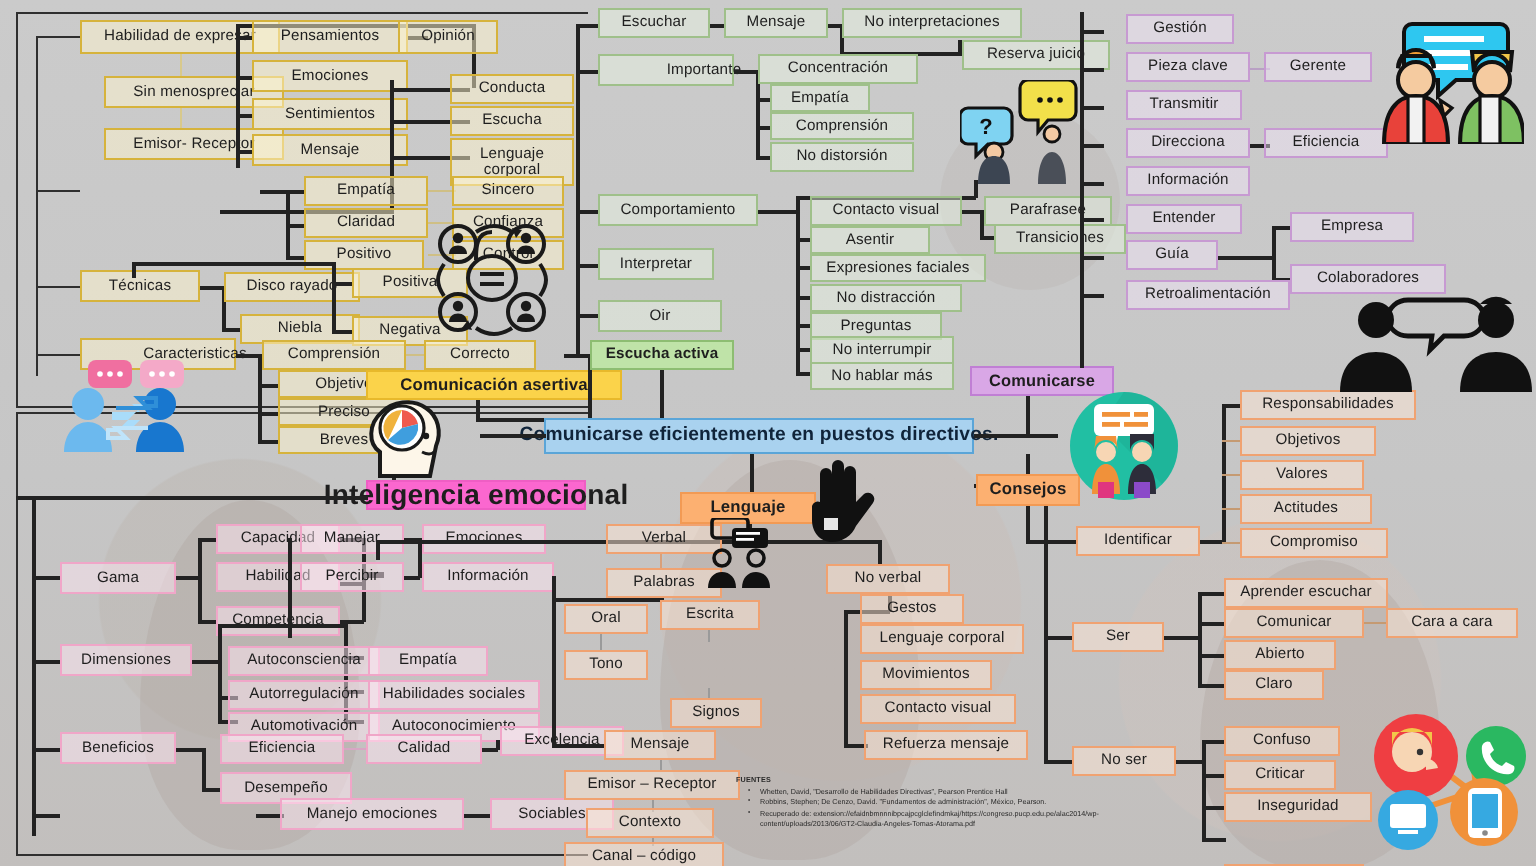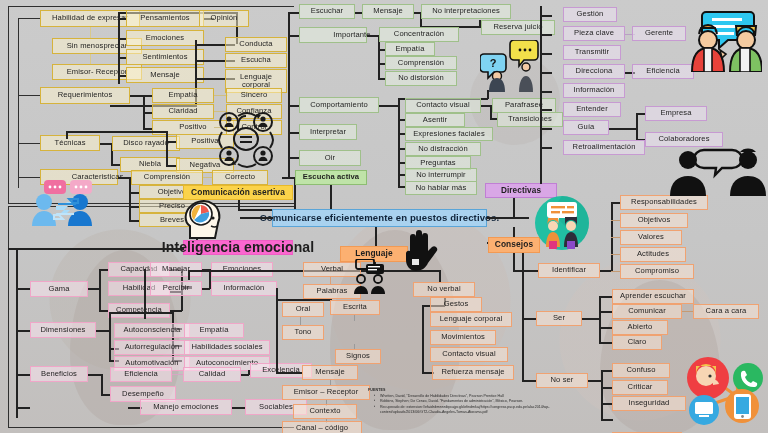--- a/index.html
+++ b/index.html
@@ -100,36 +100,35 @@
   <div class="ln v thick" style="left:195px;top:40px;height:67px;width:2px;"></div>
   <div class="ln h thick" style="left:195px;top:44px;width:40px;height:2px;"></div>
   <div class="ln h thick" style="left:195px;top:60px;width:40px;height:2px;"></div>
   <div class="ln h thick" style="left:195px;top:78px;width:40px;height:2px;"></div>
   <div class="ln h thick" style="left:110px;top:105px;width:86px;height:2px;"></div>
 
   <div class="node n-yellow" style="left:225px;top:37px;width:62px;height:15px;">Conducta</div>
   <div class="node n-yellow" style="left:225px;top:53px;width:62px;height:15px;">Escucha</div>
   <div class="node n-yellow wrap" style="left:225px;top:69px;width:62px;height:24px;line-height:1.1;">Lenguaje corporal</div>
 
-  <div class="node n-yellow" style="left:40px;top:87px;width:90px;height:17px;">Requerimientos</div>
   <div class="ln h thick" style="left:130px;top:95px;width:14px;height:2px;"></div>
   <div class="ln v thick" style="left:143px;top:95px;height:35px;width:2px;"></div>
   <div class="ln h thick" style="left:143px;top:95px;width:10px;height:2px;"></div>
   <div class="ln h thick" style="left:143px;top:112px;width:10px;height:2px;"></div>
   <div class="ln h thick" style="left:143px;top:128px;width:10px;height:2px;"></div>
 
   <div class="node n-yellow" style="left:152px;top:88px;width:62px;height:15px;">Empatía</div>
   <div class="ln h pale" style="left:214px;top:95px;width:14px;background:#cfbf85;"></div>
   <div class="node n-yellow" style="left:226px;top:88px;width:56px;height:15px;">Sincero</div>
 
   <div class="node n-yellow" style="left:152px;top:104px;width:62px;height:15px;">Claridad</div>
   <div class="ln h pale" style="left:214px;top:111px;width:14px;background:#cfbf85;"></div>
   <div class="node n-yellow" style="left:226px;top:104px;width:56px;height:15px;">Confianza</div>
 
-  <div class="node n-yellow" style="left:152px;top:120px;width:82px;height:15px;">Positivo</div>
+  <div class="node n-yellow" style="left:152px;top:120px;width:60px;height:15px;">Positivo</div>
   <div class="ln h pale" style="left:214px;top:127px;width:14px;background:#cfbf85;"></div>
   <div class="node n-yellow" style="left:226px;top:120px;width:56px;height:15px;">Control</div>
 
   <div class="node n-yellow" style="left:40px;top:135px;width:60px;height:16px;">Técnicas</div>
   <div class="ln h thick" style="left:100px;top:143px;width:12px;height:2px;"></div>
   <div class="ln v thick" style="left:111px;top:143px;height:23px;width:2px;"></div>
   <div class="ln h thick" style="left:111px;top:164px;width:10px;height:2px;"></div>
 
   <div class="node n-yellow" style="left:112px;top:136px;width:68px;height:15px;">Disco rayado</div>
   <div class="node n-yellow" style="left:120px;top:157px;width:60px;height:15px;">Niebla</div>
@@ -151,21 +150,21 @@
   <div class="ln h thick" style="left:129px;top:220px;width:10px;height:2px;"></div>
 
   <div class="node n-yellow" style="left:131px;top:170px;width:72px;height:15px;">Comprensión</div>
   <div class="ln h pale" style="left:203px;top:177px;width:10px;background:#cfbf85;"></div>
   <div class="node n-yellow" style="left:212px;top:170px;width:56px;height:15px;">Correcto</div>
 
   <div class="node n-yellow" style="left:139px;top:185px;width:66px;height:14px;">Objetivo</div>
   <div class="node n-yellow" style="left:139px;top:199px;width:66px;height:14px;">Preciso</div>
   <div class="node n-yellow" style="left:139px;top:213px;width:66px;height:14px;">Breves</div>
 
-  <div class="node n-hdr-yellow" style="left:183px;top:185px;width:110px;height:15px;">Comunicación asertiva</div>
+  <div class="node n-hdr-yellow" style="left:183px;top:185px;width:128px;height:15px;">Comunicación asertiva</div>
   <div class="ln h thick" style="left:238px;top:200px;width:2px;height:0;"></div>
   <div class="ln v thick" style="left:238px;top:200px;height:10px;width:2px;"></div>
   <div class="ln h thick" style="left:238px;top:209px;width:52px;height:2px;"></div>
   <div class="ln v thick" style="left:294px;top:177px;height:33px;width:2px;"></div>
   <div class="ln h thick" style="left:282px;top:177px;width:13px;height:2px;"></div>
 
   <div class="ln v thick" style="left:288px;top:12px;height:165px;width:2px;"></div>
   <div class="ln h thick" style="left:288px;top:12px;width:12px;height:2px;"></div>
   <div class="ln h thick" style="left:288px;top:35px;width:12px;height:2px;"></div>
   <div class="ln h thick" style="left:288px;top:105px;width:12px;height:2px;"></div>
@@ -343,21 +342,21 @@
   <div class="ln h thick" style="left:423px;top:305px;width:22px;height:2px;"></div>
   <div class="ln v thick" style="left:422px;top:305px;height:68px;width:2px;"></div>
   <div class="ln h thick" style="left:422px;top:372px;width:12px;height:2px;"></div>
 
   <div class="node n-orange" style="left:430px;top:297px;width:52px;height:15px;">Gestos</div>
   <div class="node n-orange" style="left:430px;top:312px;width:82px;height:15px;">Lenguaje corporal</div>
   <div class="node n-orange" style="left:430px;top:330px;width:66px;height:15px;">Movimientos</div>
   <div class="node n-orange" style="left:430px;top:347px;width:78px;height:15px;">Contacto visual</div>
   <div class="node n-orange" style="left:432px;top:365px;width:82px;height:15px;">Refuerza mensaje</div>
 
-  <div class="node n-hdr-purple" style="left:485px;top:183px;width:72px;height:15px;">Directivas</div>
+  <div class="node n-hdr-purple" style="left:485px;top:183px;width:72px;height:15px;">Comunicarse</div>
   <div class="ln v thick" style="left:540px;top:6px;height:178px;width:2px;"></div>
   <div class="ln h thick" style="left:540px;top:15px;width:12px;height:2px;"></div>
   <div class="ln h thick" style="left:540px;top:34px;width:12px;height:2px;"></div>
   <div class="ln h thick" style="left:540px;top:53px;width:12px;height:2px;"></div>
   <div class="ln h thick" style="left:540px;top:72px;width:12px;height:2px;"></div>
   <div class="ln h thick" style="left:540px;top:91px;width:12px;height:2px;"></div>
   <div class="ln h thick" style="left:540px;top:109px;width:12px;height:2px;"></div>
   <div class="ln h thick" style="left:540px;top:128px;width:12px;height:2px;"></div>
   <div class="ln h thick" style="left:540px;top:147px;width:12px;height:2px;"></div>
 

